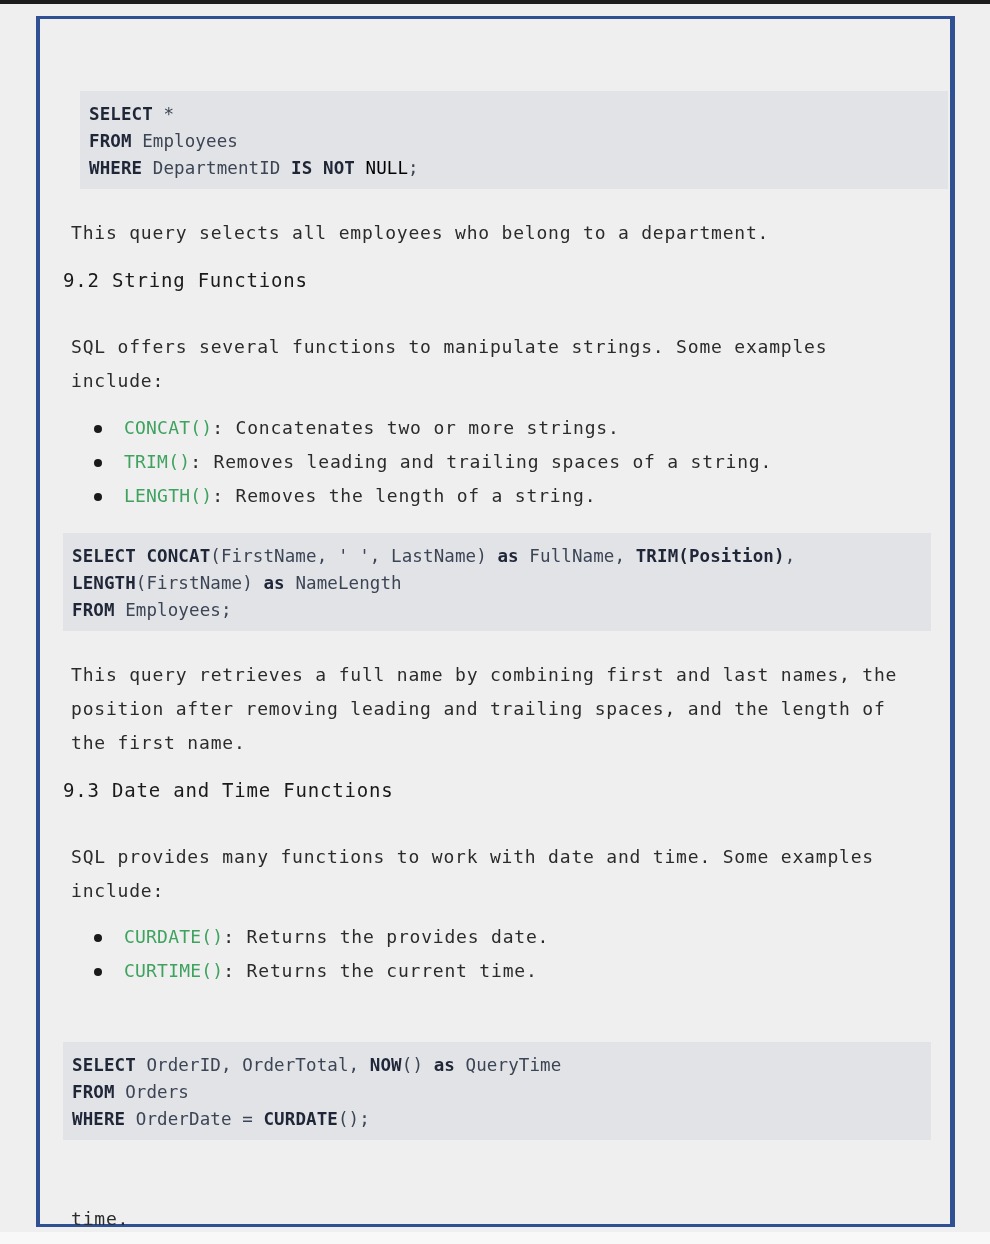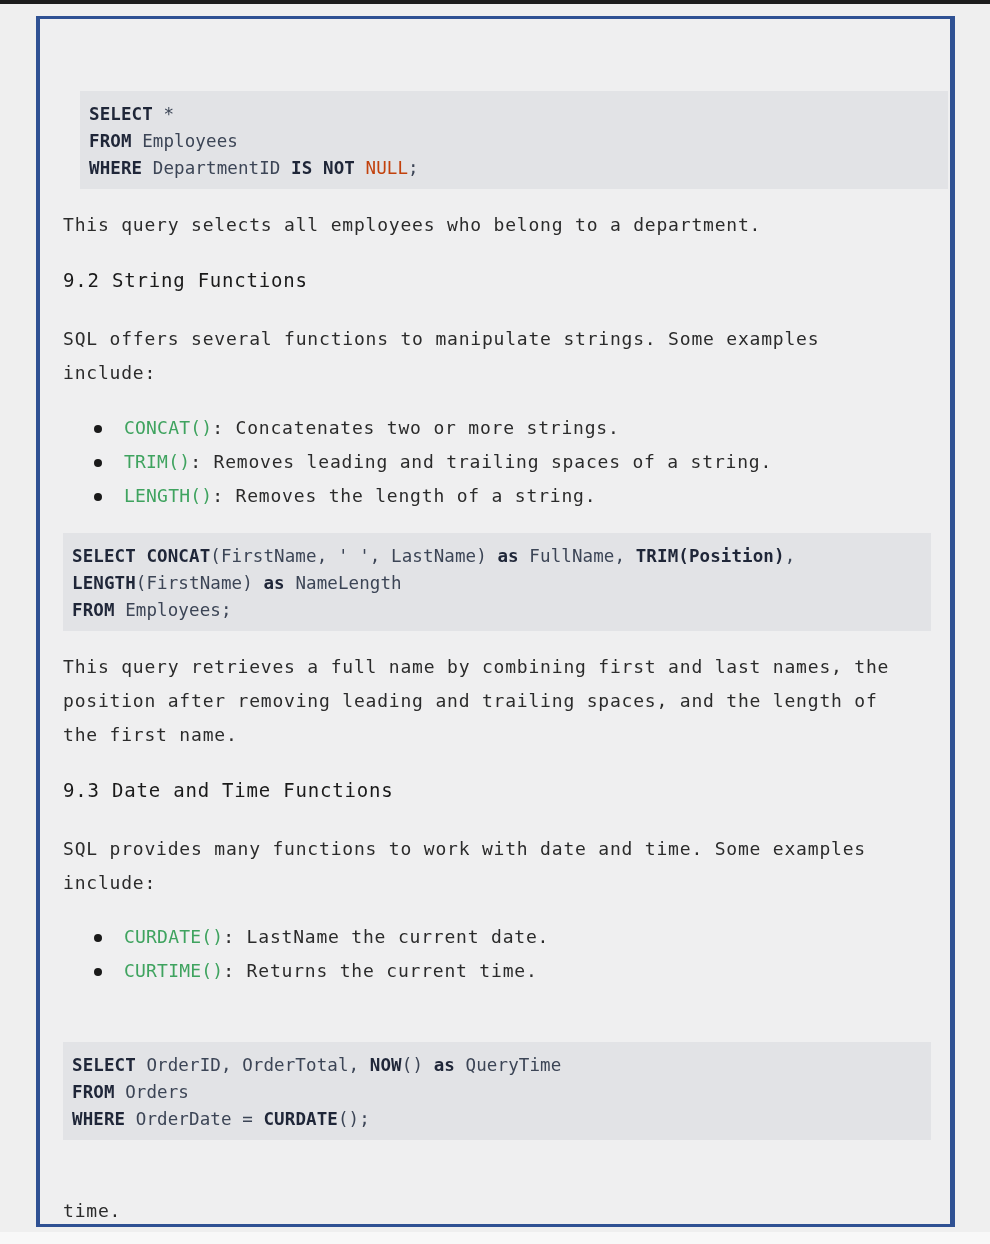--- a/index.html
+++ b/index.html
@@ -26,28 +26,28 @@
     background: #e2e3e6;
     font-family: "DejaVu Sans Mono", monospace;
     font-size: 17.5px;
     line-height: 27px;
     color: #3c4556;
     padding: 10px 9px;
     white-space: pre;
     letter-spacing: 0.1px;
   }
   .kw { font-weight: bold; color: #1f2638; }
-  .lit { color: #c2410c; }
+  .lit { color: #000000; }
   .prose {
     font-family: "DejaVu Sans Mono", monospace;
     font-size: 18px;
     line-height: 34px;
     color: #2b2b2b;
     letter-spacing: 0.8px;
-    margin: 0;
+    margin: 8px;
   }
   .heading {
     font-family: "DejaVu Sans Mono", monospace;
     font-size: 19px;
     font-weight: normal;
     color: #1a1a1a;
     letter-spacing: 0.8px;
     margin: 0;
   }
   ul.fn-list {
@@ -95,21 +95,21 @@
     </p>
 
     <h2 class="heading" style="position:absolute; top:760px; left:0;">9.3 Date and Time Functions</h2>
 
     <p class="prose" style="position:absolute; top:813px; left:0;">
       <span>SQL provides many functions to work with date and time. Some examples</span><br>
       <span>include:</span>
     </p>
 
     <ul class="fn-list" style="position:absolute; top:900px; left:0;">
-        <li><span class="bullet"></span><span class="fn">CURDATE()</span><span>: LastName the current date.</span></li>
+        <li><span class="bullet"></span><span class="fn">CURDATE()</span><span>: Returns the provides date.</span></li>
         <li><span class="bullet"></span><span class="fn">CURTIME()</span><span>: Returns the current time.</span></li>
       </ul>
 
     <div class="code" style="position:absolute; top:1023px; left:0; width:850px; height:78px;"><div><span class="kw">SELECT</span><span> OrderID, OrderTotal, </span><span class="kw">NOW</span><span>() </span><span class="kw">as</span><span> QueryTime</span></div><div><span class="kw">FROM</span><span> Orders</span></div><div><span class="kw">WHERE</span><span> OrderDate = </span><span class="kw">CURDATE</span><span>();</span></div></div>
 
     <p class="prose" style="position:absolute; top:1141px; left:0;">
       <br>
       <span>time.</span>
     </p>
 

